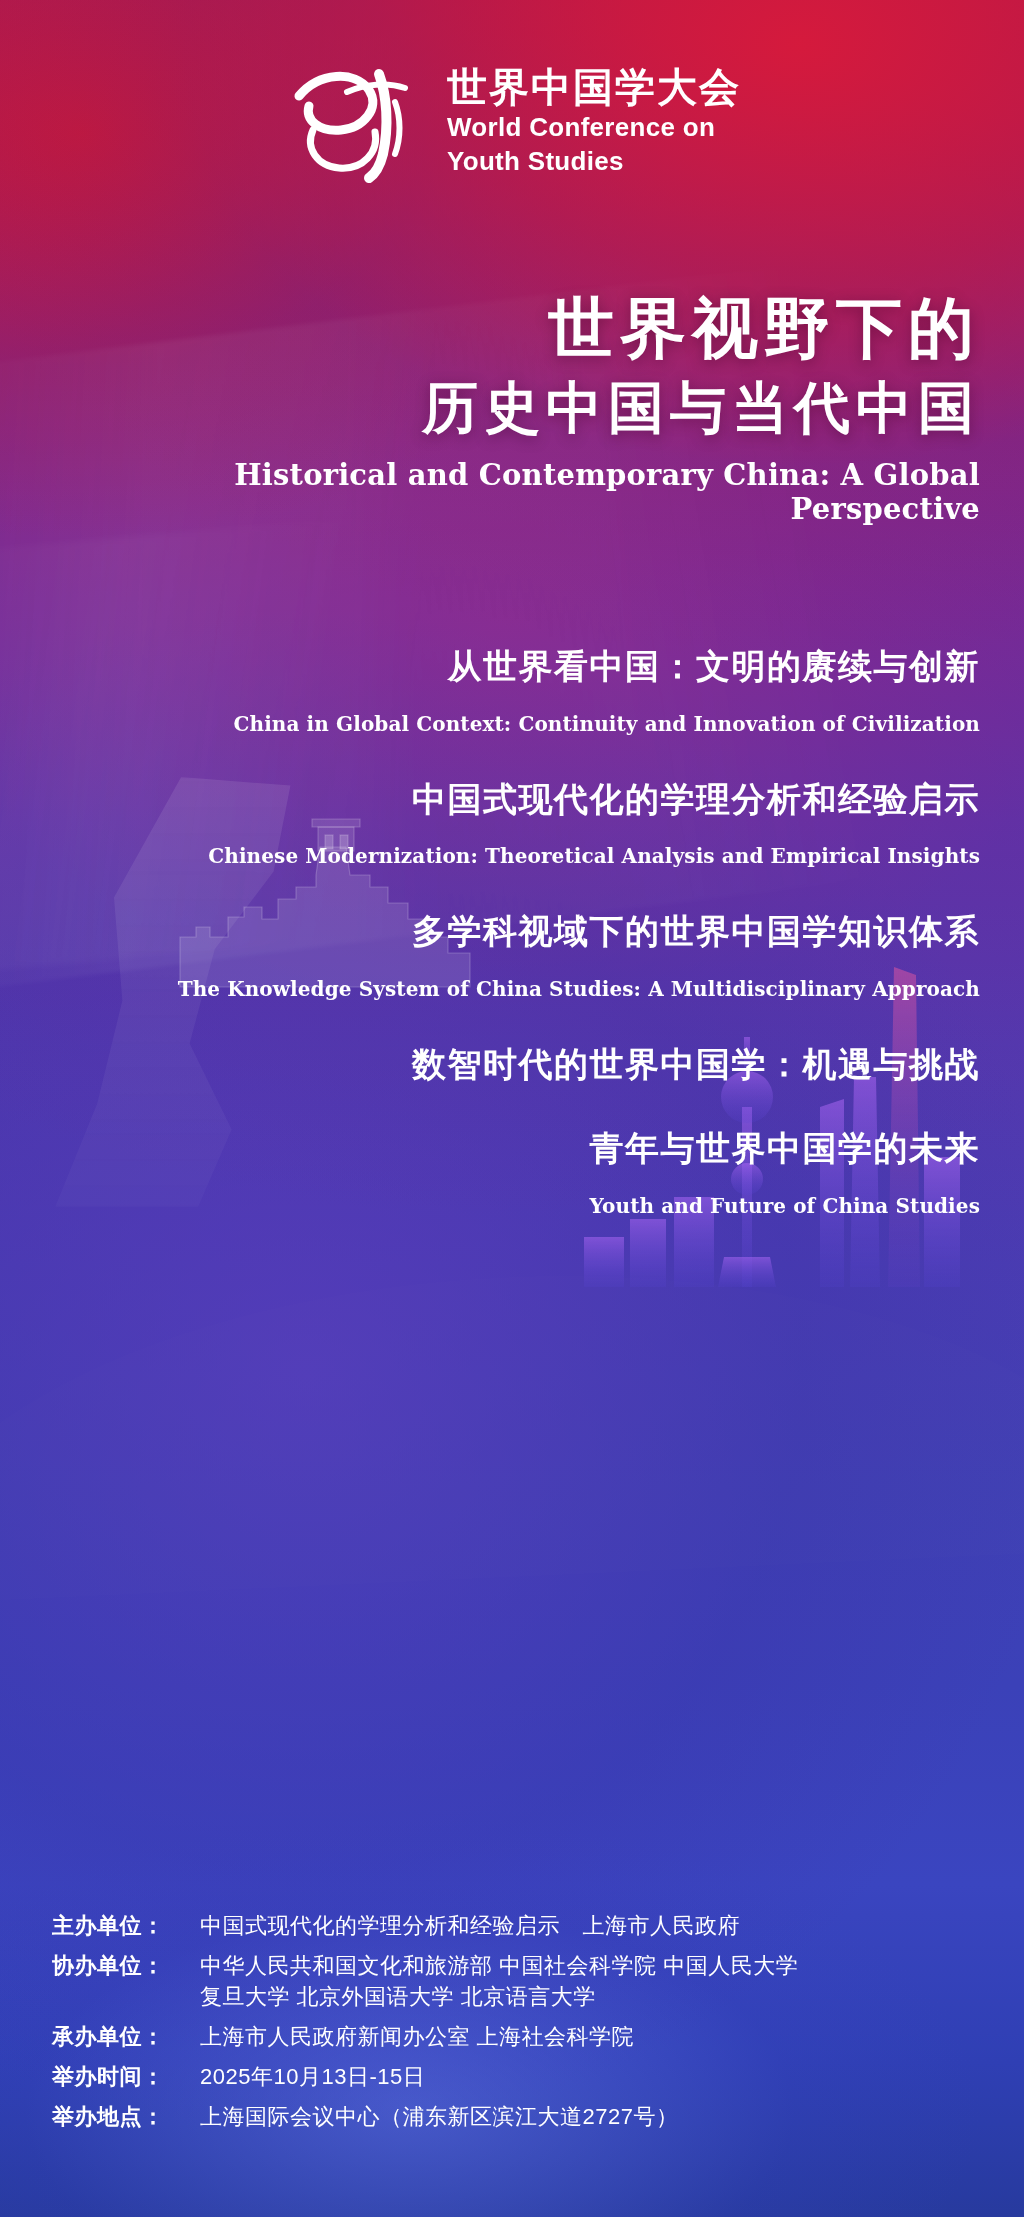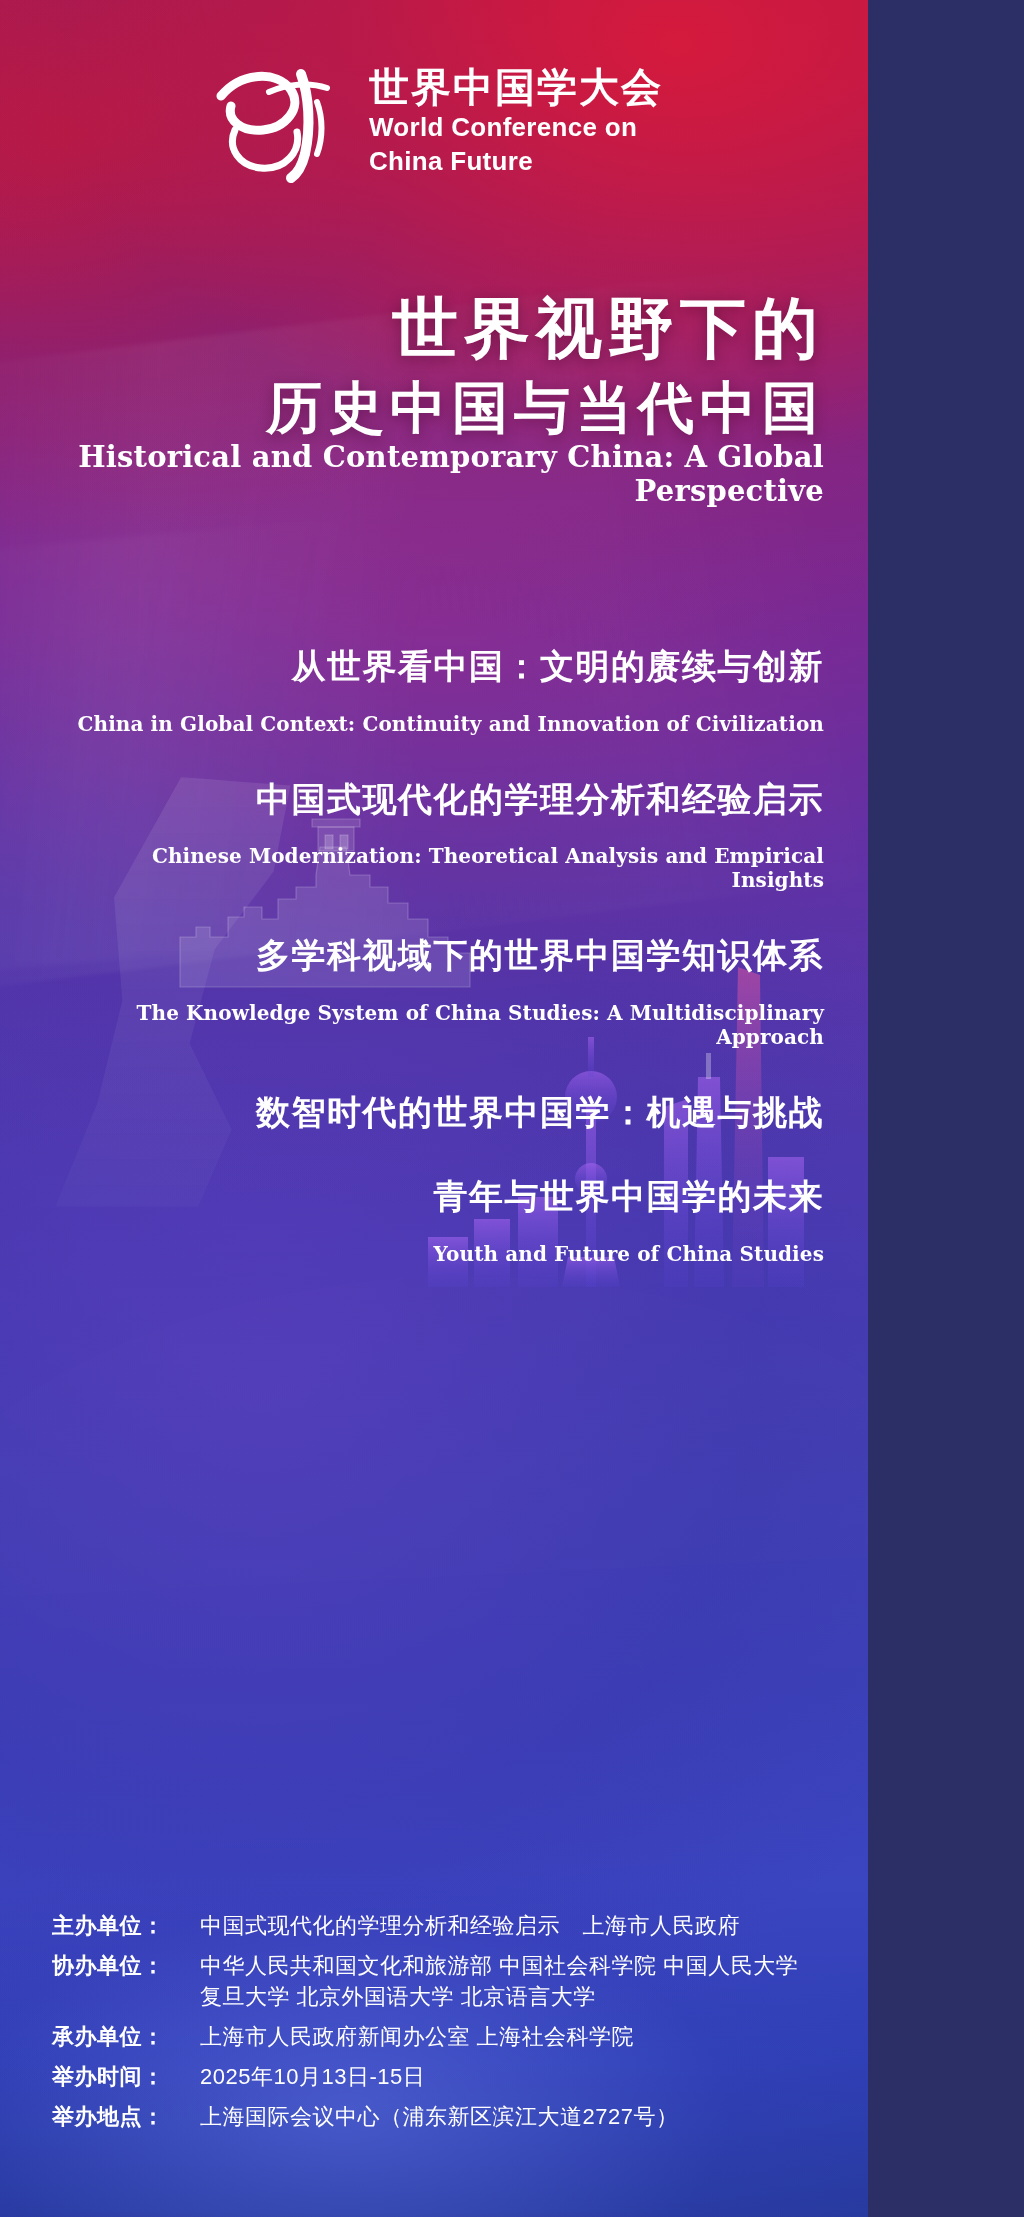--- a/index.html
+++ b/index.html
@@ -2,21 +2,21 @@
 <html><head>
 <meta charset="utf-8">
 <style>
   html, body {
     margin: 0;
     padding: 0;
     background: #2b2f66;
   }
   #poster {
     position: relative;
-    width: 868px;
+    width: 1024px;
     height: 2217px;
     overflow: hidden;
     font-family: "Liberation Sans", sans-serif;
     color: #ffffff;
     background:
       radial-gradient(ellipse 900px 620px at 78% 2%, rgba(214,26,60,0.95) 0%, rgba(190,25,70,0.65) 38%, rgba(120,30,110,0.15) 68%, rgba(0,0,0,0) 100%),
       radial-gradient(ellipse 760px 520px at 8% 6%, rgba(196,24,60,0.9) 0%, rgba(150,28,95,0.5) 45%, rgba(0,0,0,0) 78%),
       radial-gradient(ellipse 1100px 700px at 50% 28%, rgba(140,40,140,0.55) 0%, rgba(90,50,160,0.25) 55%, rgba(0,0,0,0) 85%),
       radial-gradient(ellipse 900px 900px at 30% 62%, rgba(92,60,190,0.55) 0%, rgba(60,50,170,0.30) 55%, rgba(0,0,0,0) 85%),
       linear-gradient(180deg,
@@ -139,20 +139,21 @@
     letter-spacing: 6px;
     line-height: 1.18;
     margin-top: 6px;
     text-shadow: 0 3px 14px rgba(60,0,40,.45);
   }
   .title-en {
     font-family: "DejaVu Serif", "Liberation Serif", serif;
     font-size: 29px;
     font-weight: 700;
     letter-spacing: .2px;
+    margin-top: 18px;
   }
 
   
   .topics {
     position: absolute;
     top: 645px;
     left: 60px;
     right: 44px;
     text-align: right;
   }
@@ -268,21 +269,21 @@
         <path d="M16 40 C36 16, 72 14, 86 34 C98 52, 80 72, 58 74 C36 76, 22 64, 26 50" stroke-width="9"></path>
         <path d="M30 74 C22 92, 34 110, 56 112 C80 114, 96 96, 92 76" stroke-width="7"></path>
         <path d="M96 18 C104 40, 106 70, 100 98 C97 110, 92 118, 86 122" stroke-width="10"></path>
         <path d="M64 36 C82 28, 104 26, 122 32" stroke-width="6"></path>
         <path d="M112 46 C118 62, 118 82, 112 98" stroke-width="6"></path>
       </g>
     </svg>
     <div class="logo-text">
       <div class="logo-cn">世界中国学大会</div>
       <div class="logo-en">World Conference on</div>
-      <div class="logo-en">China Future</div>
+      <div class="logo-en">Youth Studies</div>
     </div>
   </div>
 
   <div class="title-block">
     <div class="title-cn-1">世界视野下的</div>
     <div class="title-cn-2">历史中国与当代中国</div>
     <div class="title-en">Historical and Contemporary China: A Global Perspective</div>
   </div>
 
   <div class="topics">

